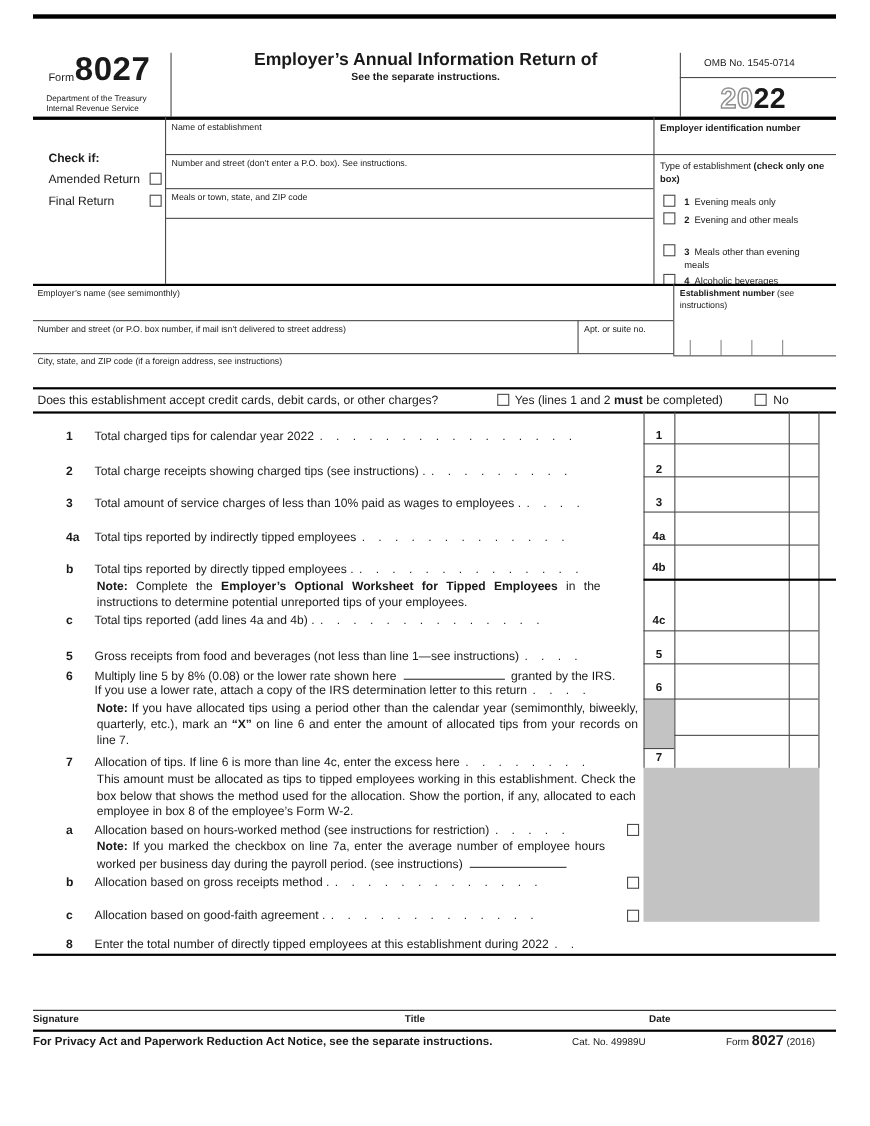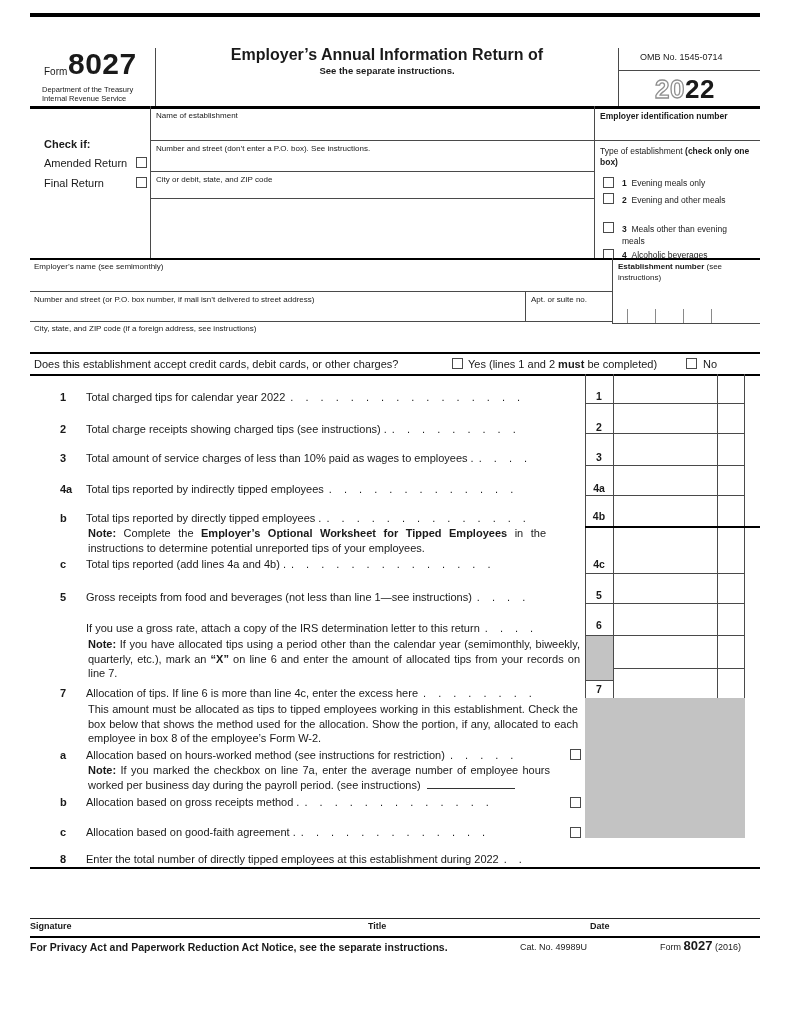--- a/index.html
+++ b/index.html
@@ -59,21 +59,21 @@
   <div class="vl" style="left:594px;top:106px;height:152px"></div>
 
   <div class="txt f8" style="left:156px;top:111px"><span>Name of establishment</span></div>
   <div class="field" style="left:151px;top:121px;width:440px;height:18px"></div>
   <div class="hl" style="left:150px;top:140px;width:610px"></div>
 
   <div class="txt f8" style="left:156px;top:144px"><span>Number and street (don’t enter a P.O. box). See instructions.</span></div>
   <div class="field" style="left:151px;top:154px;width:440px;height:16px"></div>
   <div class="hl" style="left:150px;top:171px;width:444px"></div>
 
-  <div class="txt f8" style="left:156px;top:175px"><span>City or debit, state, and ZIP code</span></div>
+  <div class="txt f8" style="left:156px;top:175px"><span>Meals or town, state, and ZIP code</span></div>
   <div class="field" style="left:151px;top:185px;width:440px;height:12px"></div>
   <div class="hl" style="left:150px;top:198px;width:444px"></div>
 
   <div class="txt f11 b" style="left:44px;top:138px"><span>Check if:</span></div>
   <div class="txt f11" style="left:44px;top:157px"><span>Amended Return</span></div>
   <div class="cb" style="left:136px;top:157px"></div>
   <div class="txt f11" style="left:44px;top:177px"><span>Final Return</span></div>
   <div class="cb" style="left:136px;top:177px"></div>
 
   <div class="txt f85 b" style="left:600px;top:111px"><span>Employer identification number</span></div>
@@ -127,21 +127,22 @@
 
   <div class="item" style="left:60px;top:391px"><span class="inum">1</span><span>Total charged tips for calendar year 2022</span><span class="dots">. . . . . . . . . . . . . . . .</span></div>
   <div class="item" style="left:60px;top:423px"><span class="inum">2</span><span>Total charge receipts showing charged tips (see instructions) .</span><span class="dots">. . . . . . . . .</span></div>
   <div class="item" style="left:60px;top:452px"><span class="inum">3</span><span>Total amount of service charges of less than 10% paid as wages to employees .</span><span class="dots">. . . .</span></div>
   <div class="item" style="left:60px;top:483px"><span class="inum">4a</span><span>Total tips reported by indirectly tipped employees</span><span class="dots">. . . . . . . . . . . . .</span></div>
   <div class="item" style="left:60px;top:512px"><span class="inum">b</span><span>Total tips reported by directly tipped employees .</span><span class="dots">. . . . . . . . . . . . . .</span></div>
   <div class="blk" style="left:88px;top:526px;width:458px"><span class="b">Note:</span><span> Complete the </span><span class="b">Employer’s Optional Worksheet for Tipped Employees</span><span> in the instructions to determine potential unreported tips of your employees.</span></div>
   <div class="item" style="left:60px;top:558px"><span class="inum">c</span><span>Total tips reported (add lines 4a and 4b) .</span><span class="dots">. . . . . . . . . . . . . .</span></div>
   <div class="item" style="left:60px;top:591px"><span class="inum">5</span><span>Gross receipts from food and beverages (not less than line 1—see instructions)</span><span class="dots">. . . .</span></div>
 
-  <div class="item" style="left:60px;top:622px"><span class="inum"></span><span>If you use a gross rate, attach a copy of the IRS determination letter to this return</span><span class="dots">. . . .</span></div>
+  <div class="item" style="left:60px;top:607px"><span class="inum">6</span><span>Multiply line 5 by 8% (0.08) or the lower rate shown here</span><span class="blank" style="width:92px;margin:0 6px"></span><span>granted by the IRS.</span></div>
+  <div class="item" style="left:60px;top:622px"><span class="inum"></span><span>If you use a lower rate, attach a copy of the IRS determination letter to this return</span><span class="dots">. . . .</span></div>
   <div class="blk" style="left:88px;top:637px;width:492px"><span class="b">Note:</span><span> If you have allocated tips using a period other than the calendar year (semimonthly, biweekly,  quarterly, etc.), mark an </span><span class="b">“X”</span><span> on line 6 and enter the amount of allocated tips from your records on line 7.</span></div>
 
   <div class="item" style="left:60px;top:687px"><span class="inum">7</span><span>Allocation of tips. If line 6 is more than line 4c, enter the excess here</span><span class="dots">. . . . . . . .</span></div>
   <div class="blk" style="left:88px;top:702px;width:490px"><span>This amount must be allocated as tips to tipped employees working in this establishment. Check the box below that shows the method used for the allocation. Show the portion, if any, allocated to each employee in box 8 of the employee’s Form W-2.</span></div>
 
   <div class="item" style="left:60px;top:749px"><span class="inum">a</span><span>Allocation based on hours-worked method (see instructions for restriction)</span><span class="dots">. . . . .</span></div>
   <div class="cb" style="left:570px;top:749px"></div>
   <div class="blk" style="left:88px;top:763px;width:462px"><span class="b">Note:</span><span> If you marked the checkbox on line 7a, enter the average number of employee hours worked per business day during the payroll period. (see instructions)</span><span class="blank" style="width:88px;margin-left:6px"></span></div>
 
   <div class="item" style="left:60px;top:796px"><span class="inum">b</span><span>Allocation based on gross receipts method .</span><span class="dots">. . . . . . . . . . . . .</span></div>

